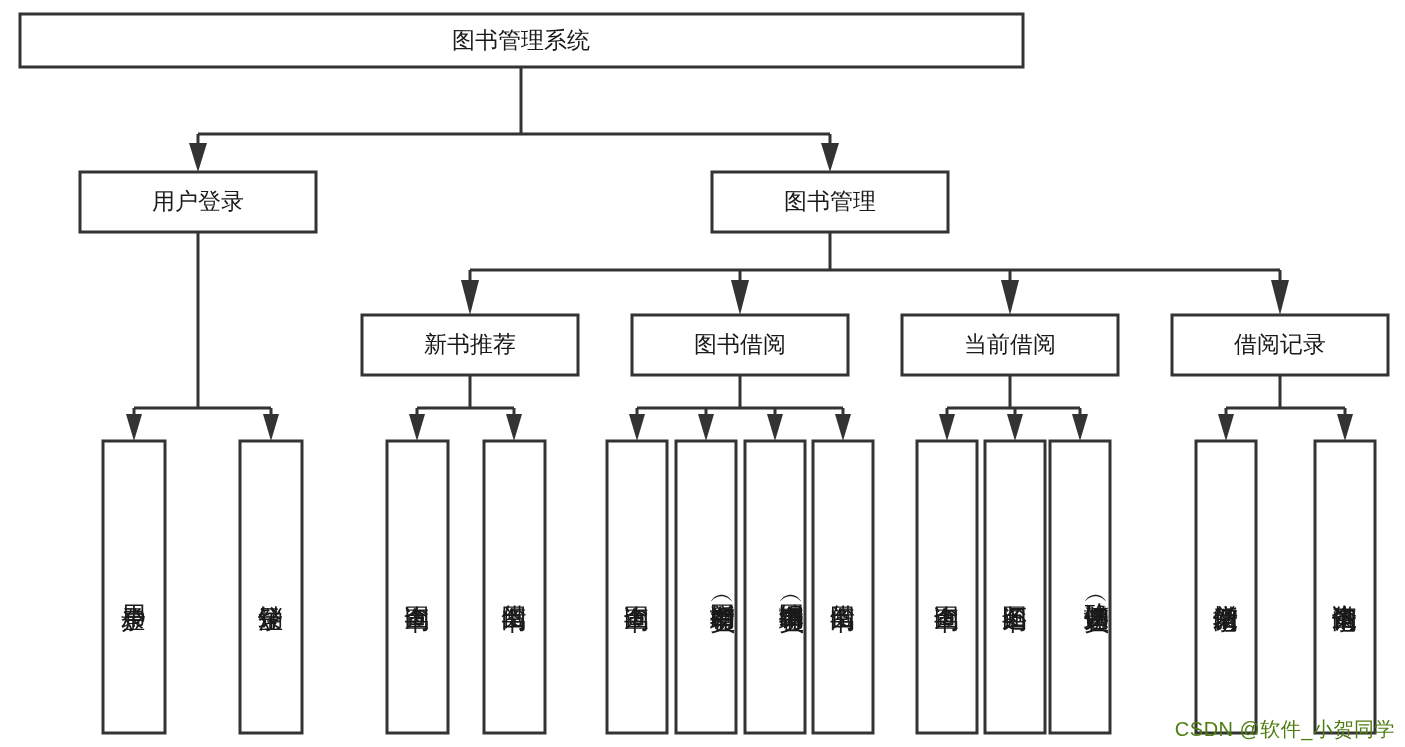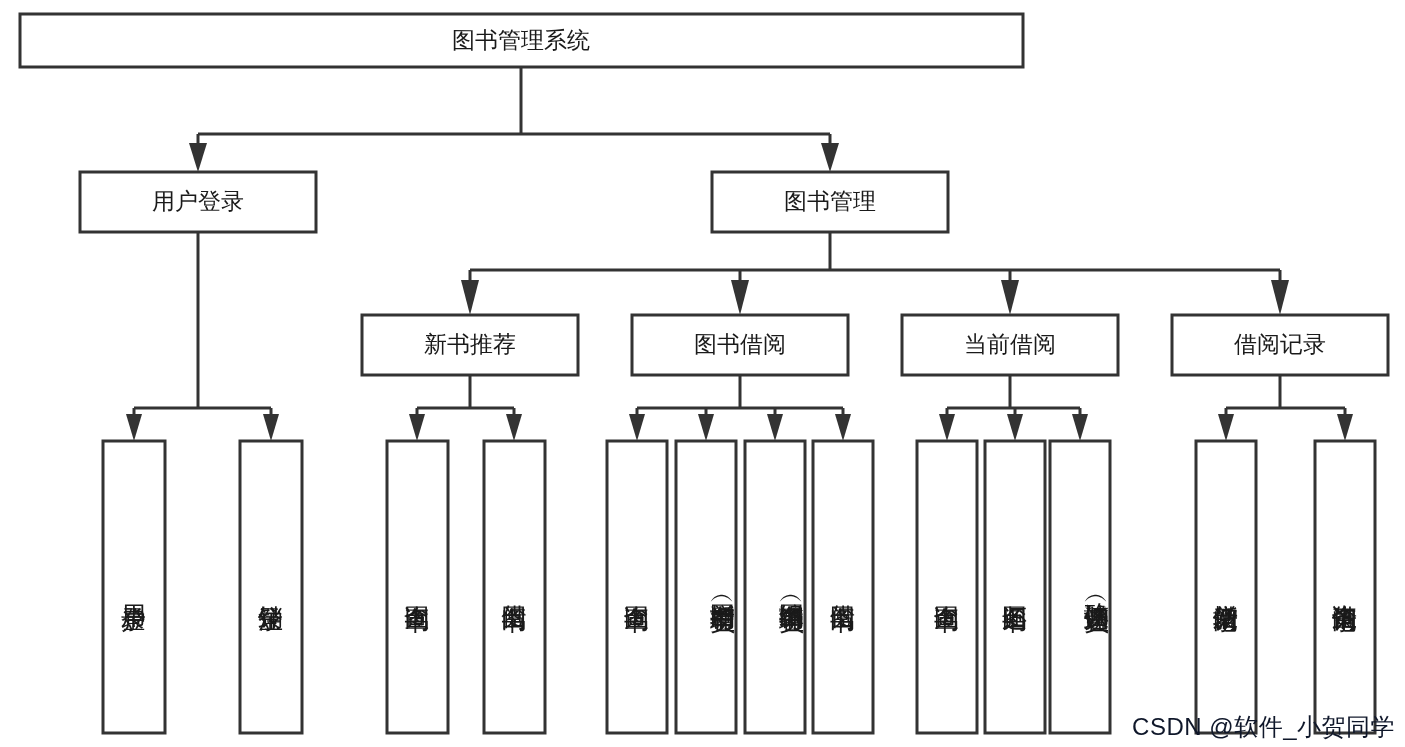--- a/index.html
+++ b/index.html
@@ -63,22 +63,22 @@
     justify-content: center;
     text-align: center;
     white-space: nowrap;
     user-select: none;
   }
   .watermark {
     position: absolute;
     right: 10px;
     bottom: 4px;
     font-family: "Liberation Sans", "DejaVu Sans", sans-serif;
-    font-size: 24px;
-    color: #0f172a;
+    font-size: 20px;
+    color: #4d7c0f;
     white-space: nowrap;
     letter-spacing: 0.5px;
   }
 </style>
 </head>
 <body>
 
 <div id="diagram-root">
 
   <svg class="diagram" viewBox="0 0 1405 747" xmlns="http://www.w3.org/2000/svg">

